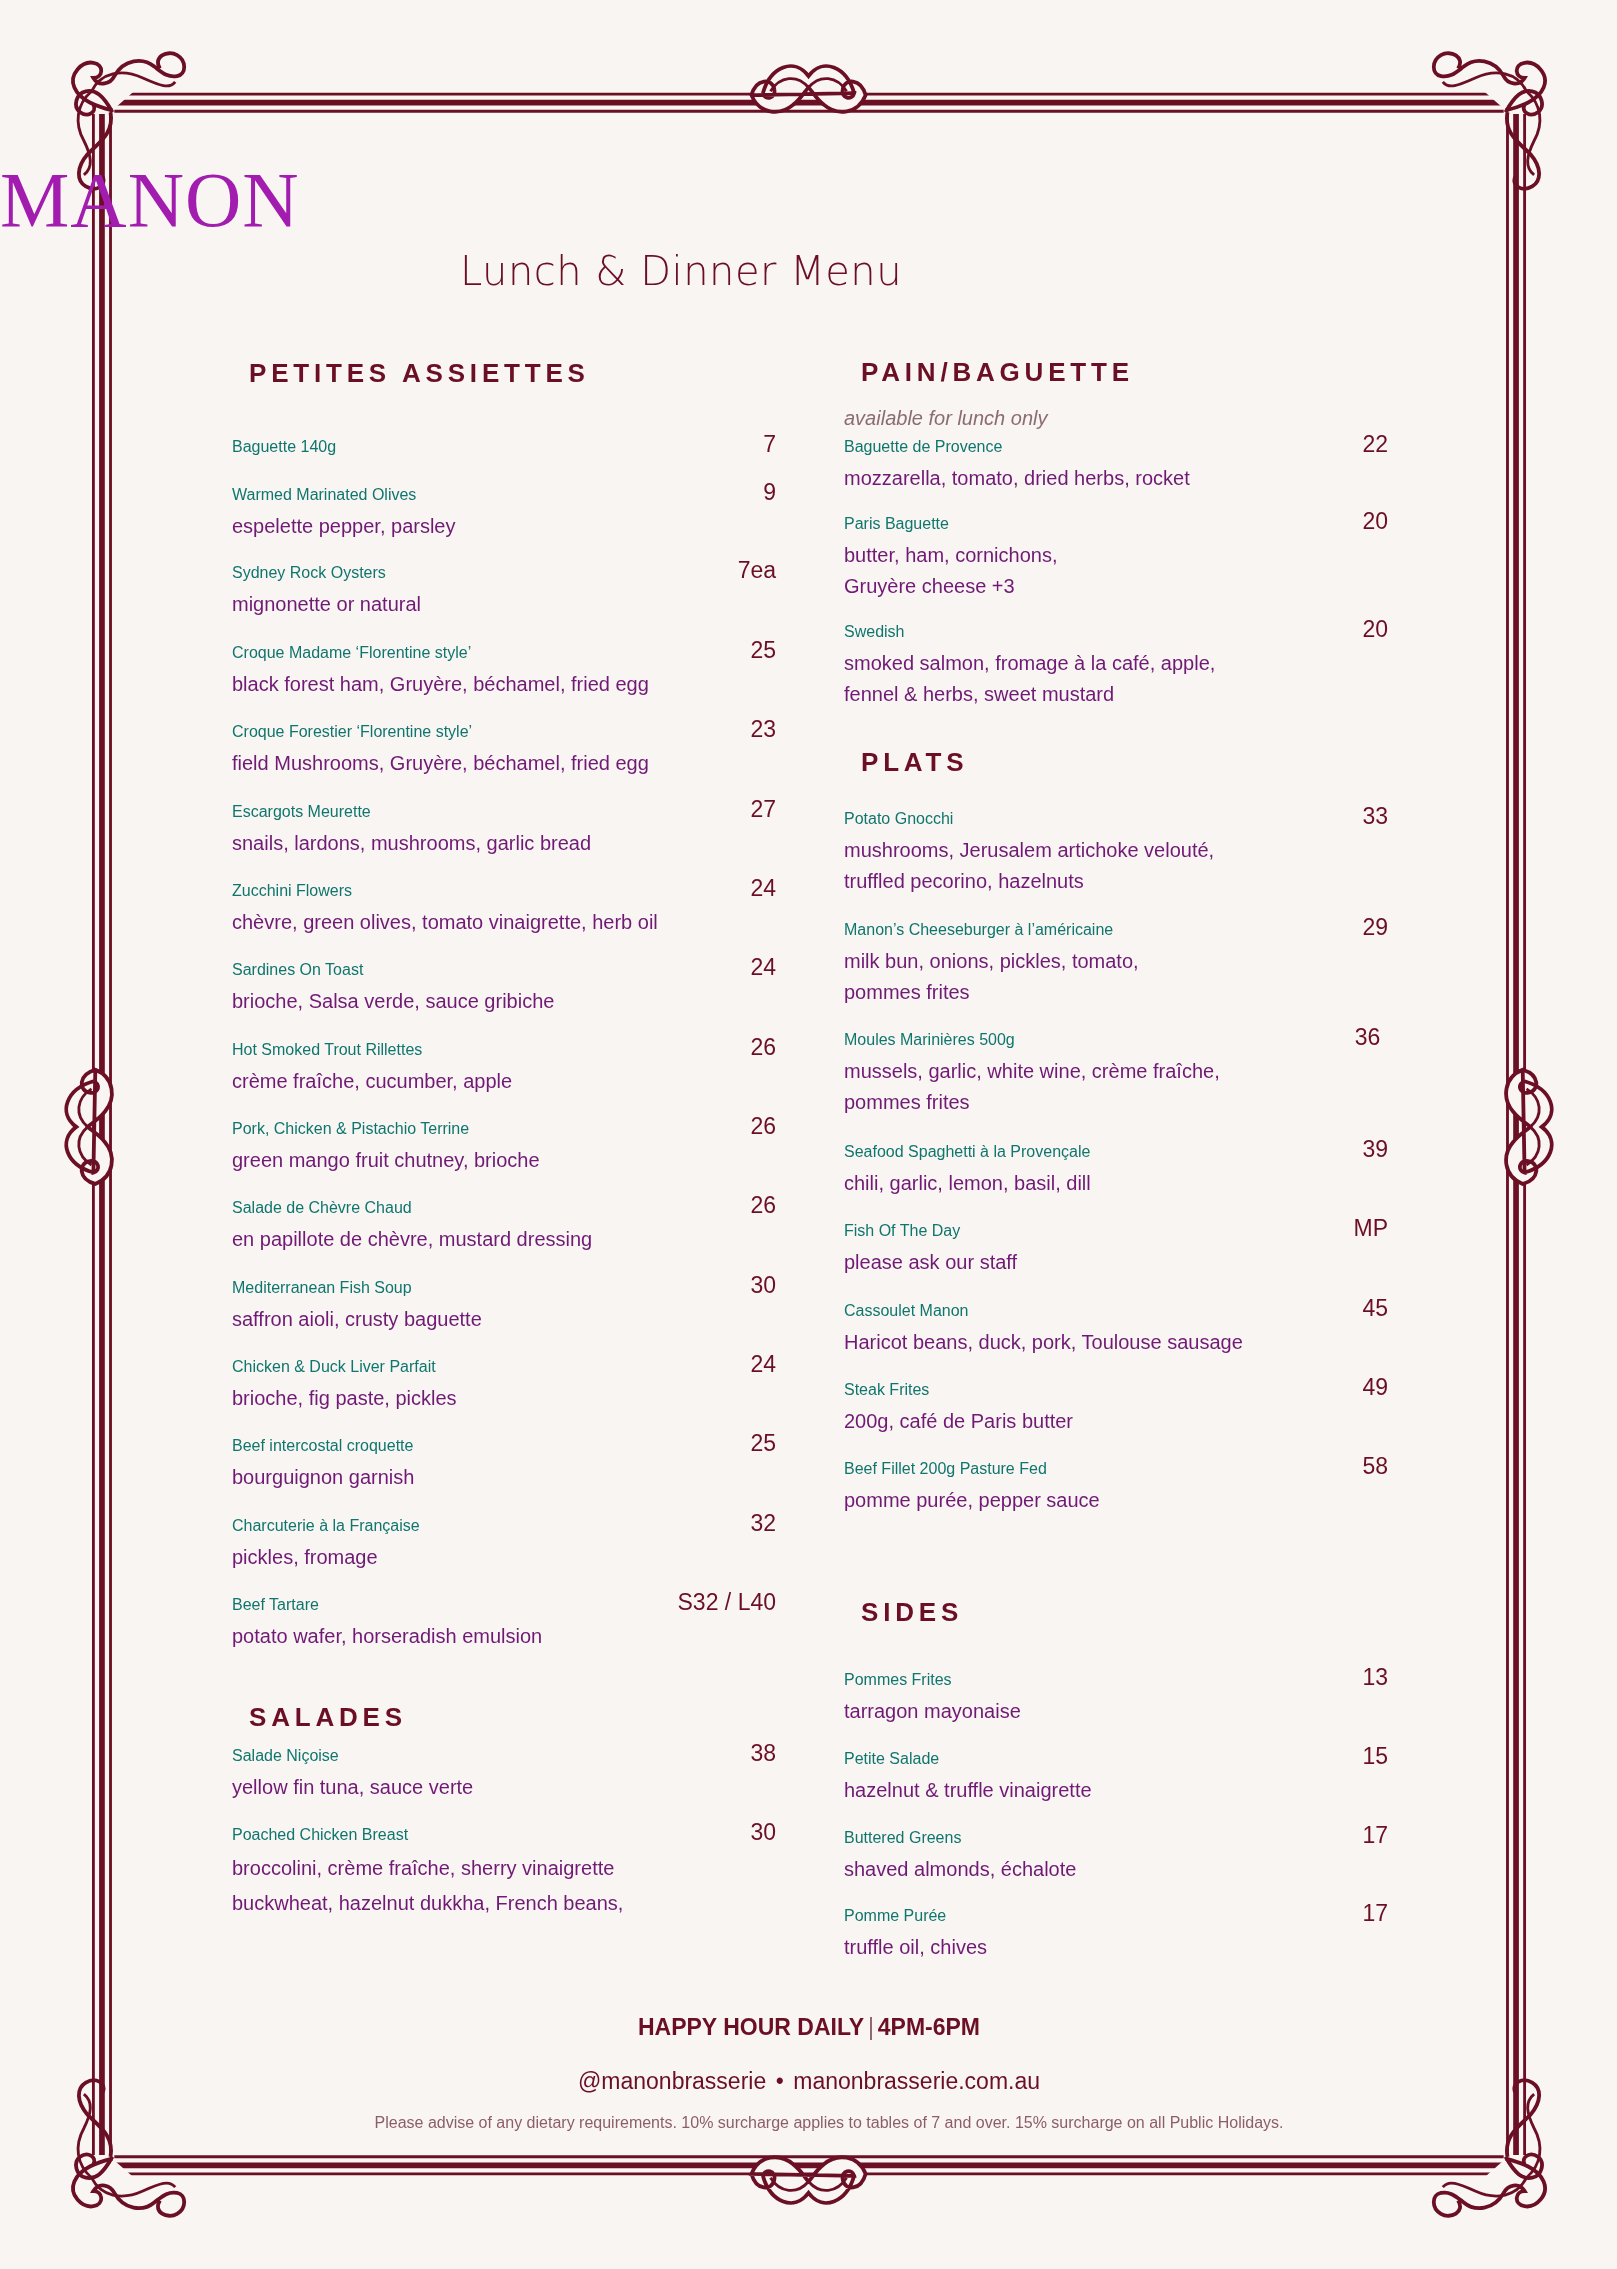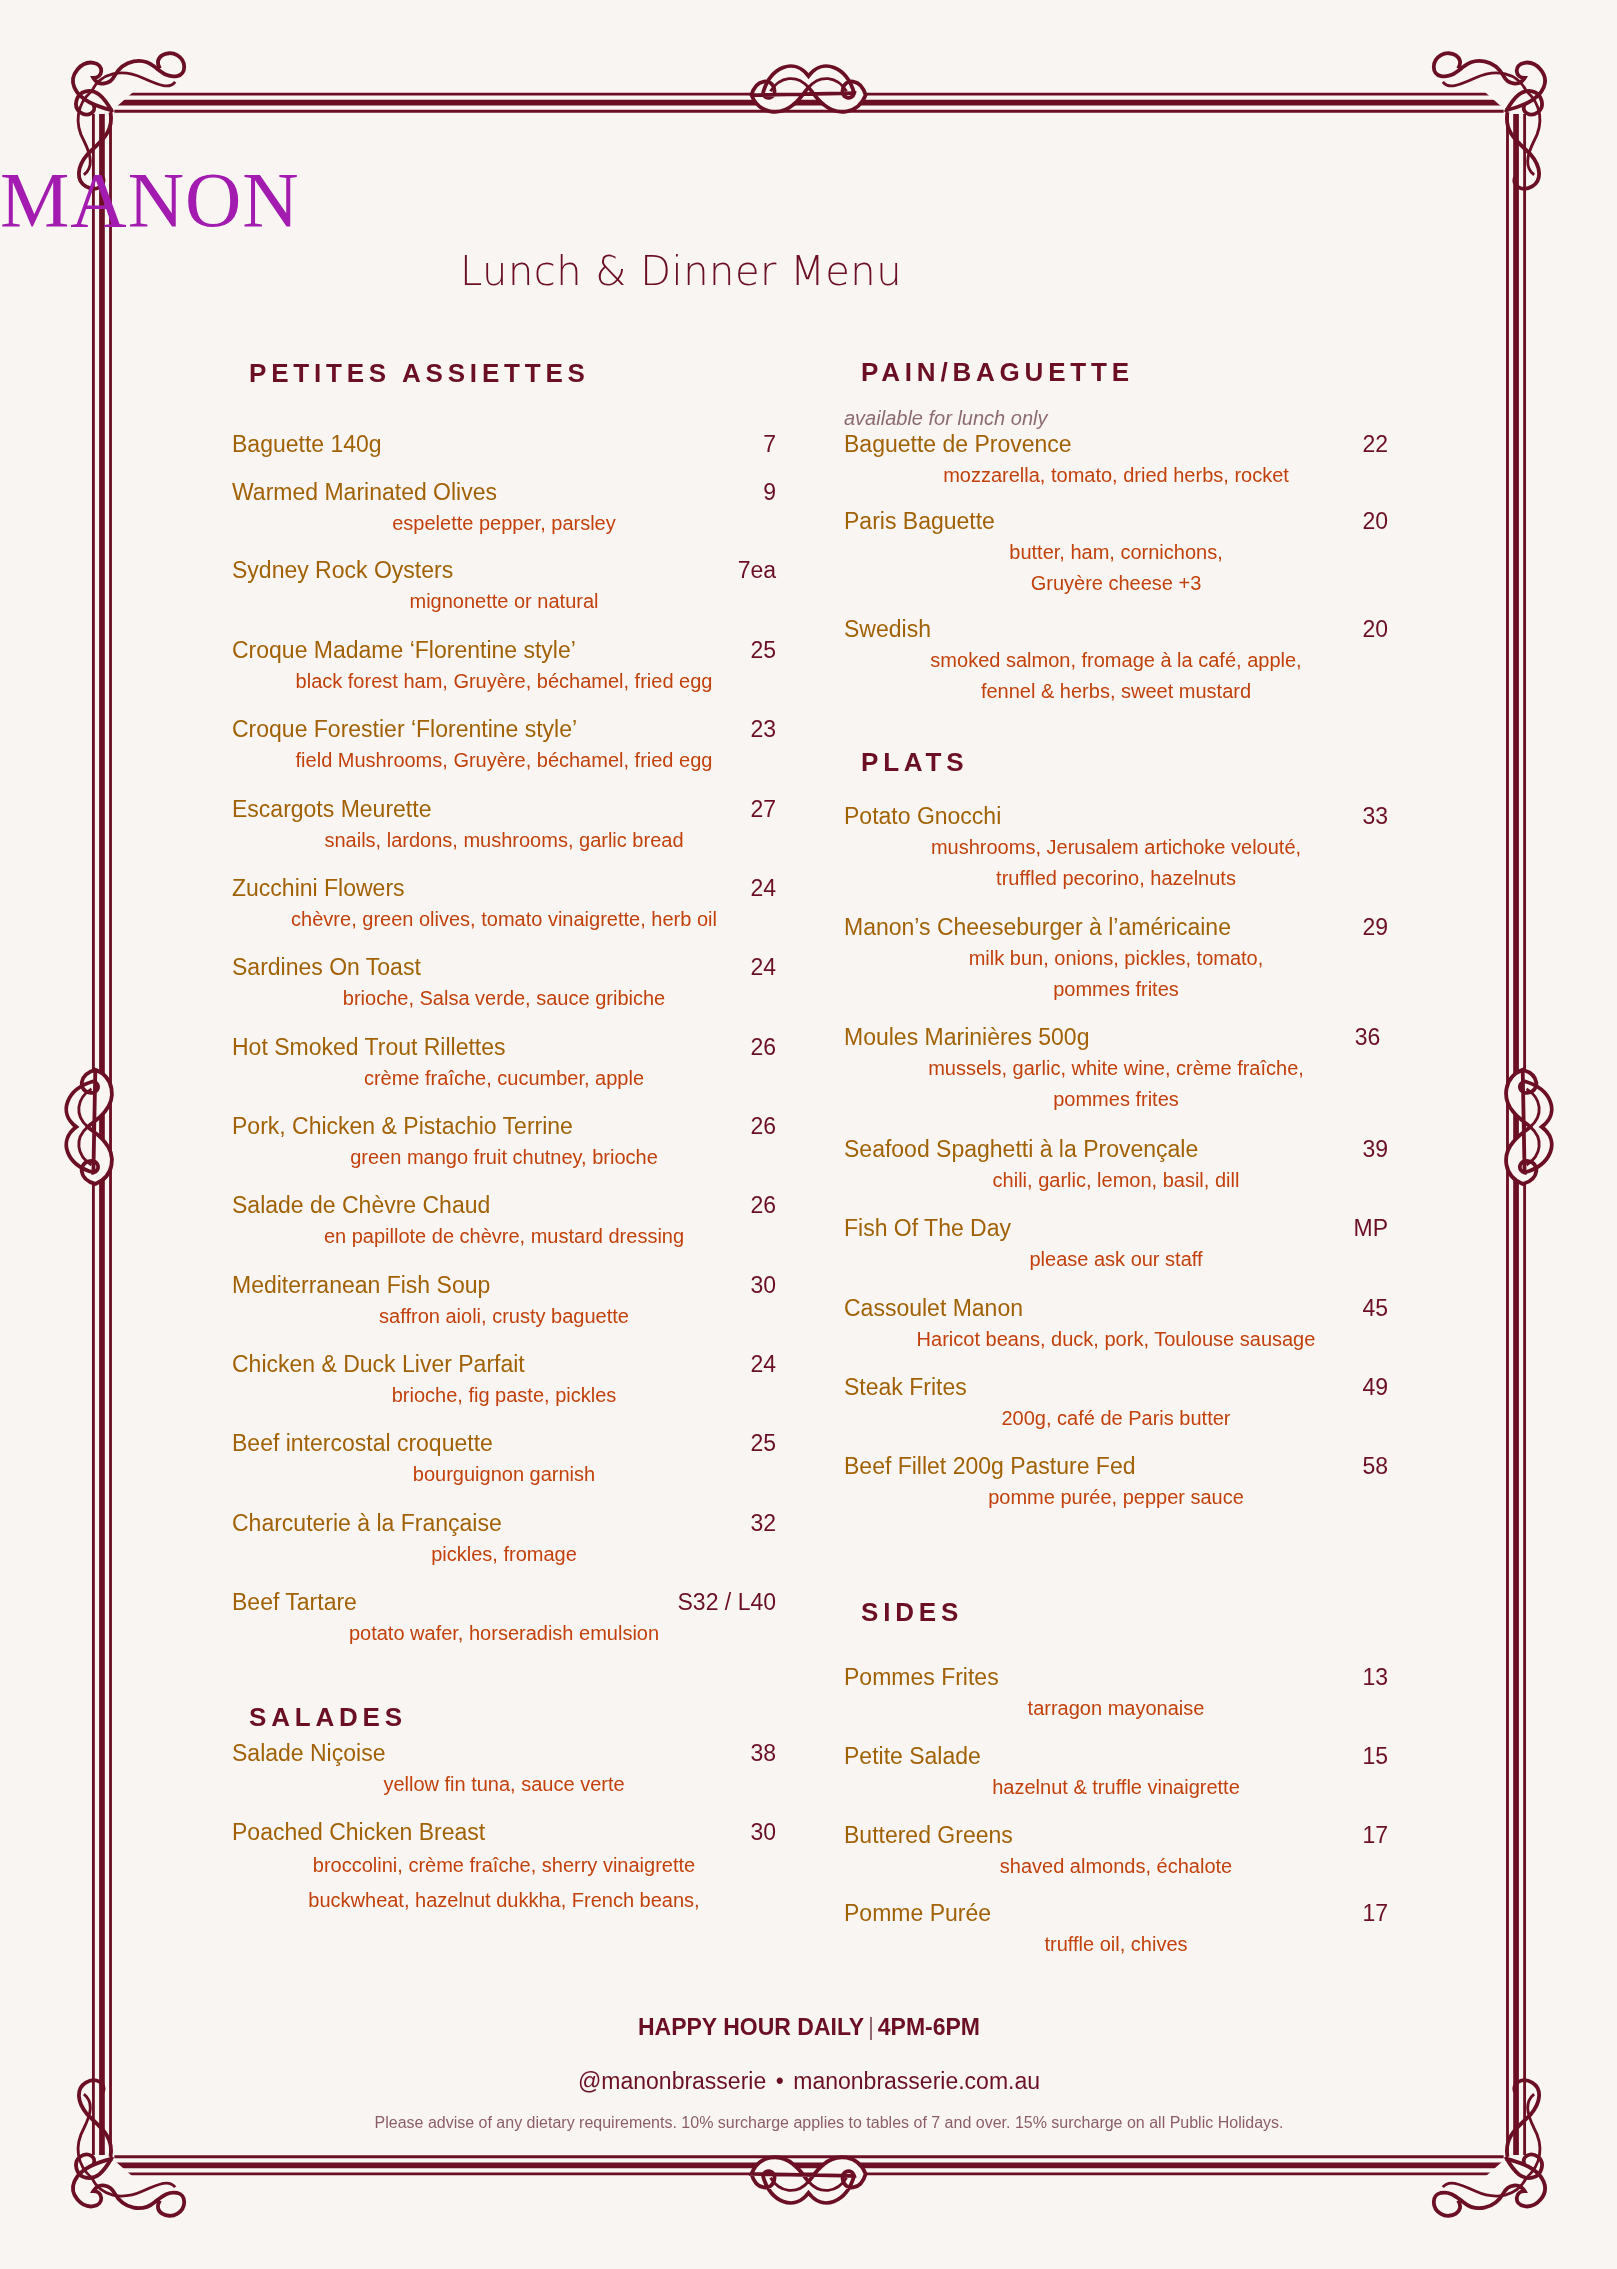--- a/index.html
+++ b/index.html
@@ -25,23 +25,23 @@
   .section { position: absolute; left: 0; width: 100%; }
   .sec-title {
     font-size: 26px; line-height: 32px; letter-spacing: 4.8px; font-weight: bold;
     color: #6b0f24; margin: 17px;
   }
   .sec-note {
     font-style: italic; font-size: 20px; line-height: 27px; color: #8b6b74; margin-top: 0px;
   }
   .item { position: absolute; left: 0; width: 100%; }
   .item-row { display: flex; justify-content: space-between; align-items: baseline; }
-  .item-name { font-size: 23px; line-height: 32px; color: #a16207; }
+  .item-name { font-size: 16px; line-height: 32px; color: #0f766e; }
   .item-price { font-size: 23px; line-height: 32px; color: #6b0f24; text-align: right; white-space: nowrap; }
-  .item-desc { font-size: 20px; line-height: 31px; color: #c2410c; font-weight: 300; text-align: center; }
+  .item-desc { font-size: 20px; line-height: 31px; color: #701a75; font-weight: 300; }
   .footer-happy {
     position: absolute; left: 0; width: 1618px; top: 2012px; text-align: center;
     font-size: 23px; line-height: 30px; color: #6b0f24; font-weight: bold;
   }
   .footer-happy .sep { font-weight: normal; color: #8b5e6a; padding: 0 3.8px; }
   .footer-social {
     position: absolute; left: 0; width: 1618px; top: 2066px; text-align: center;
     font-size: 23px; line-height: 30px; color: #6b0f24;
   }
   .footer-social .dot { padding: 0 9.5px; }

